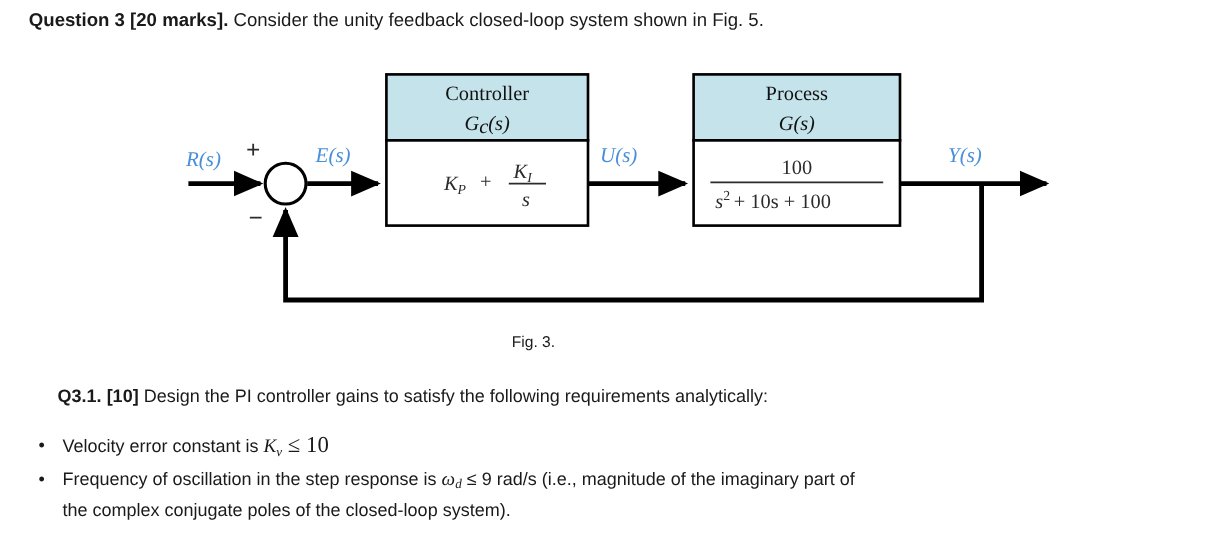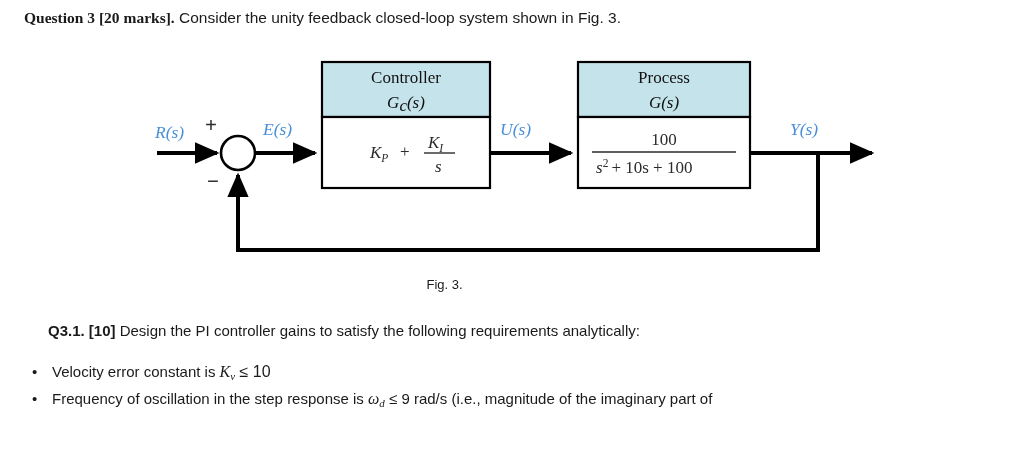--- a/index.html
+++ b/index.html
@@ -20,21 +20,20 @@
   #question-heading {
     position: absolute;
     left: 24px;
     top: 8px;
     font-size: 15.5px;
     line-height: 20px;
     white-space: nowrap;
   }
   #question-heading .bold {
     font-weight: bold;
-    font-family: Liberation Serif, serif;
   }
 
   
   #figure {
     position: absolute;
     left: 0;
     top: 45px;
     width: 920px;
     height: 255px;
   }
@@ -118,36 +117,36 @@
     top: 0px;
     font-size: 15px;
     line-height: 21px;
   }
   .mathi {
     font-family: "Liberation Serif", serif;
     font-style: italic;
     font-size: 16px;
   }
   .mathr {
-    font-family: Liberation Sans, sans-serif;
+    font-family: Liberation Serif, serif;
     font-style: normal;
-    font-size: 16px;
+    font-size: 19px;
   }
   .sub {
     font-size: 11px;
     vertical-align: -0.28em;
     font-family: "Liberation Serif", serif;
     font-style: italic;
   }
 </style>
 </head>
 <body>
 
 <div id="question-heading">
-  <span class="bold">Question 3 [20 marks].</span><span> Consider the unity feedback closed-loop system shown in Fig. 3.</span>
+  <span class="bold">Question 3 [20 marks].</span><span> Consider the unity feedback closed-loop system shown in Fig. 5.</span>
 </div>
 
 <div id="figure">
   <svg width="1013" height="255" viewBox="0 0 1013 255" xmlns="http://www.w3.org/2000/svg">
 
     <g>
       <rect x="322" y="17" width="168" height="55" fill="#c5e3ea" stroke="#000000" stroke-width="2.2"></rect>
       <rect x="322" y="72" width="168" height="71" fill="#ffffff" stroke="#000000" stroke-width="2.2"></rect>
       <text class="blk-title" x="406" y="38" text-anchor="middle">Controller</text>
       <text x="406" y="63" text-anchor="middle">
@@ -217,15 +216,16 @@
 <div id="bullets">
 
   <div class="bullet-row">
     <span class="bullet-dot">•</span>
     <span>Velocity error constant is </span><span class="mathi">K</span><span class="sub">v</span><span class="mathr"> ≤ 10</span>
   </div>
 
   <div class="bullet-row">
     <span class="bullet-dot">•</span>
     <span>Frequency of oscillation in the step response is </span><span class="mathi">ω</span><span class="sub">d</span><span> ≤ 9 rad/s (i.e., magnitude of the imaginary part of</span>
+    <div>the complex conjugate poles of the closed-loop system).</div>
   </div>
 
 </div>
 
 </body></html>

